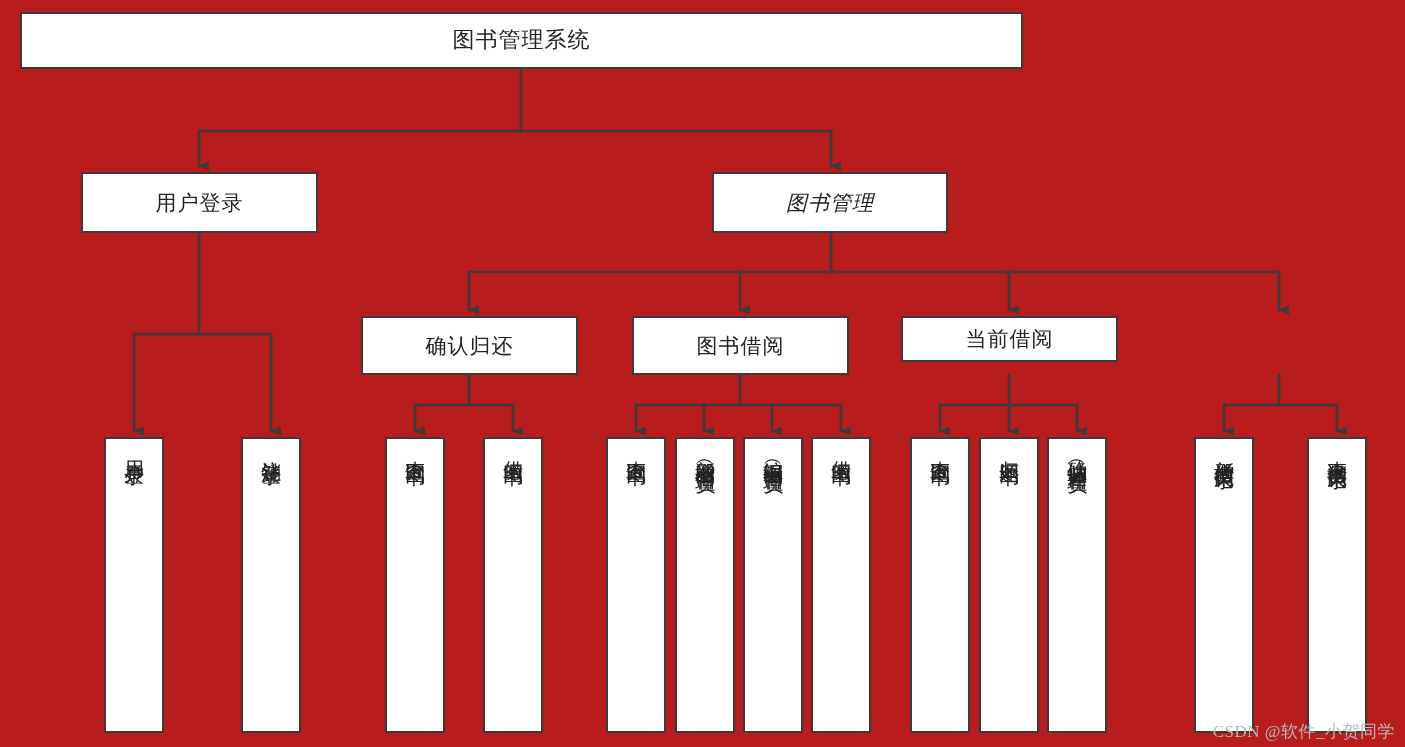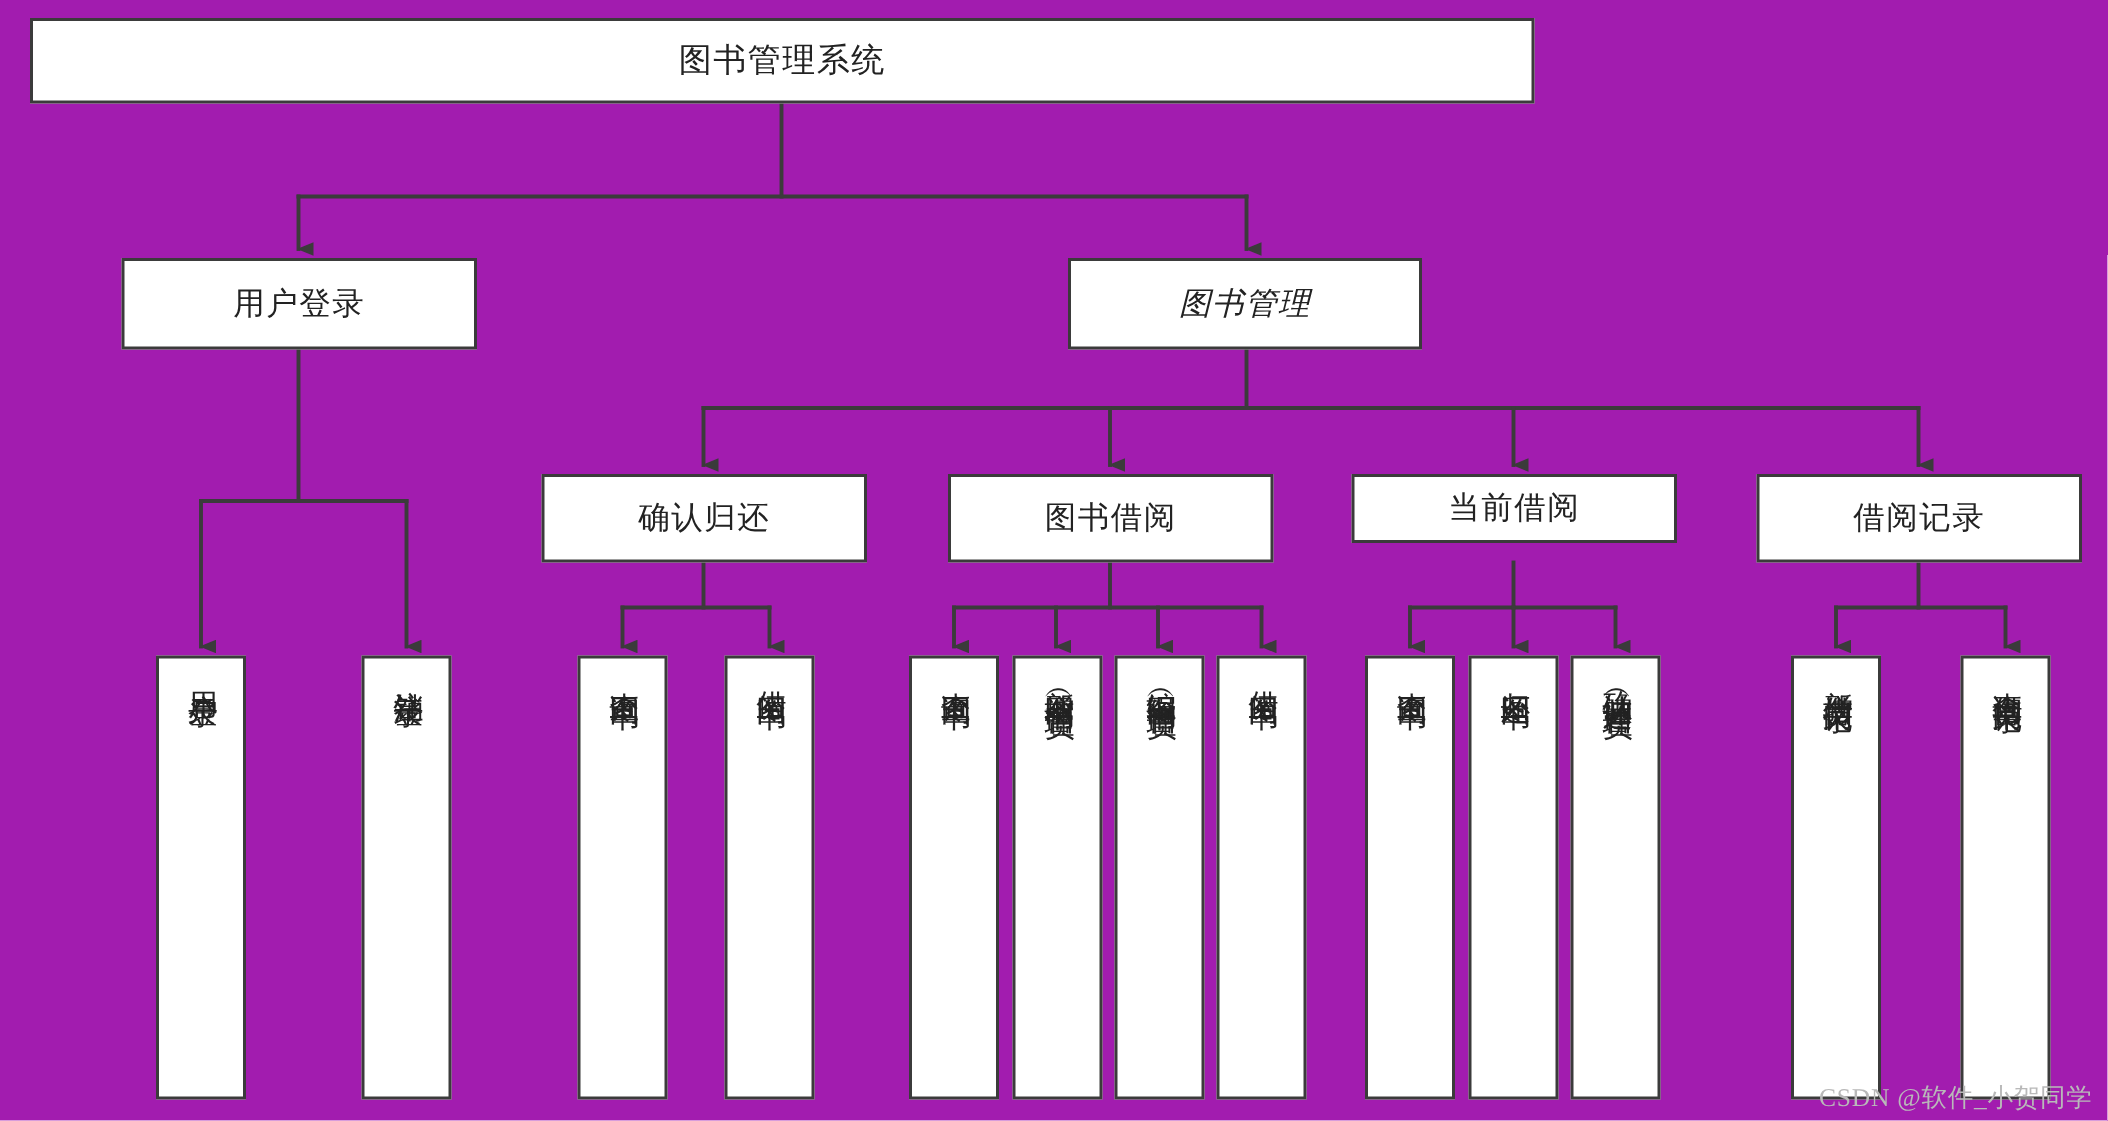--- a/index.html
+++ b/index.html
@@ -8,21 +8,21 @@
     padding: 0;
     background: #ffffff;
   }
   body {
     font-family: "Liberation Sans", "DejaVu Sans", sans-serif;
   }
   #canvas {
     position: relative;
     width: 1405px;
     height: 747px;
-    background: #a21caf;
+    background: #b91c1c;
     overflow: hidden;
   }
   #edges {
     position: absolute;
     left: 0;
     top: 0;
     width: 1405px;
     height: 747px;
     pointer-events: none;
   }
@@ -143,23 +143,20 @@
 
   <div class="node branch" style="left:361px; top:316px; width:217px; height:59px;">
     <span>确认归还</span>
   </div>
   <div class="node branch" style="left:632px; top:316px; width:217px; height:59px;">
     <span>图书借阅</span>
   </div>
   <div class="node branch" style="left:901px; top:316px; width:217px; height:46px;">
     <span>当前借阅</span>
   </div>
-  <div class="node branch" style="left:1171px; top:316px; width:217px; height:59px;">
-    <span>借阅记录</span>
-  </div>
 
   <div class="node leaf" style="left:104px; top:437px; width:60px; height:296px;">
     <span class="vlabel">用户登录</span>
   </div>
   <div class="node leaf" style="left:241px; top:437px; width:60px; height:296px;">
     <span class="vlabel">注销登录</span>
   </div>
 
   <div class="node leaf" style="left:385px; top:437px; width:60px; height:296px;">
     <span class="vlabel">查询图书</span>

